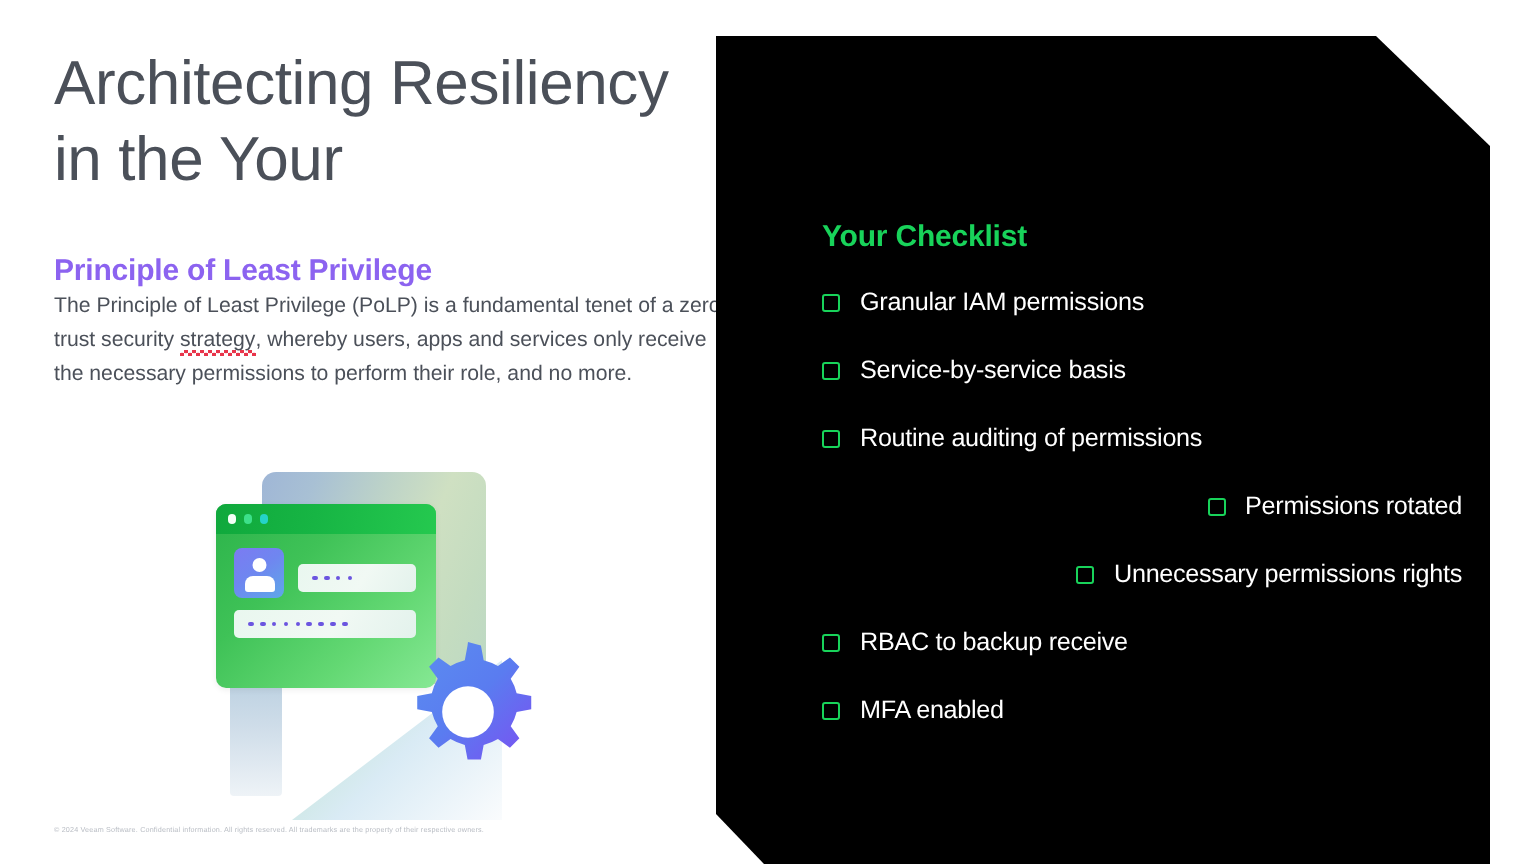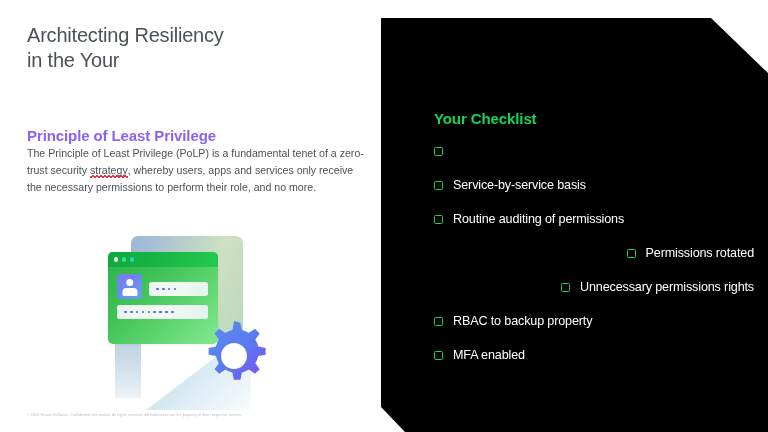--- a/index.html
+++ b/index.html
@@ -9,21 +9,21 @@
     background:#ffffff;
     position:relative;
   }
   .slide { position:absolute; inset:0; background:#fff; }
 
   
   .left { position:absolute; left:0; top:0; width:372px; height:432px; }
 
   .slide-title {
     position:absolute; left:27px; top:23px; width:310px;
-    font-size:20px; line-height:1.24; font-weight:400;
+    font-size:31px; line-height:1.24; font-weight:400;
     color:#4b5059; letter-spacing:-0.2px;
   }
   .slide-title .l2 { display:block; }
 
   .subhead {
     position:absolute; left:27px; top:111px;
     font-size:15px; font-weight:700; color:#8c63f0;
     letter-spacing:-0.1px;
     margin-top:16px;
   }
@@ -101,21 +101,21 @@
   .gear{ position:absolute; left:110px; top:88px; width:76px; height:76px; }
 
   
   .footer{
     position:absolute; left:27px; top:413px;
     font-size:3.6px; letter-spacing:.09px; color:#b9bdc4; white-space:nowrap;
   }
 
   
   .panel{
-    position:absolute; left:381px; top:18px; width:387px; height:414px;
+    position:absolute; left:358px; top:18px; width:387px; height:414px;
     background:#000;
     clip-path:polygon(0 0, 330px 0, 387px 55px, 387px 414px, 24px 414px, 0 389px);
   }
   .panel-title{
     position:absolute; left:53px; top:92px;
     font-size:15px; font-weight:700; color:#18d35a; letter-spacing:-0.1px;
   }
   .checklist{ position:absolute; left:53px; top:127px; width:320px; }
   .ck-item{
     display:flex; align-items:flex-start; gap:10px;
@@ -196,40 +196,41 @@
     </div>
 
     <div class="footer">© 2024 Veeam Software. Confidential information. All rights reserved. All trademarks are the property of their respective owners.</div>
   </div>
 
   <div class="panel">
     <h2 class="panel-title">Your Checklist</h2>
     <div class="checklist" id="checklist">
         <div class="ck-item">
           <span class="box"></span>
+          <span class="ck-label">Granular IAM permissions</span>
         </div>
         <div class="ck-item">
           <span class="box"></span>
           <span class="ck-label">Service-by-service basis</span>
         </div>
         <div class="ck-item">
           <span class="box"></span>
           <span class="ck-label">Routine auditing of permissions</span>
         </div>
         <div class="ck-item sub">
           <span class="box"></span>
           <span class="ck-label">Permissions rotated</span>
         </div>
         <div class="ck-item sub">
           <span class="box"></span>
           <span class="ck-label">Unnecessary permissions rights</span>
         </div>
         <div class="ck-item">
           <span class="box"></span>
-          <span class="ck-label">RBAC to backup property</span>
+          <span class="ck-label">RBAC to backup receive</span>
         </div>
         <div class="ck-item">
           <span class="box"></span>
           <span class="ck-label">MFA enabled</span>
         </div>
       </div>
   </div>
 
 </div>
 

